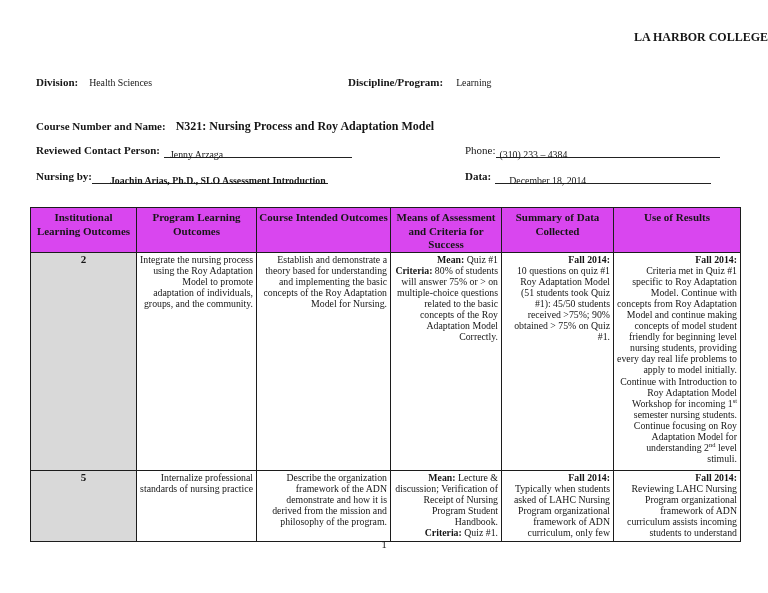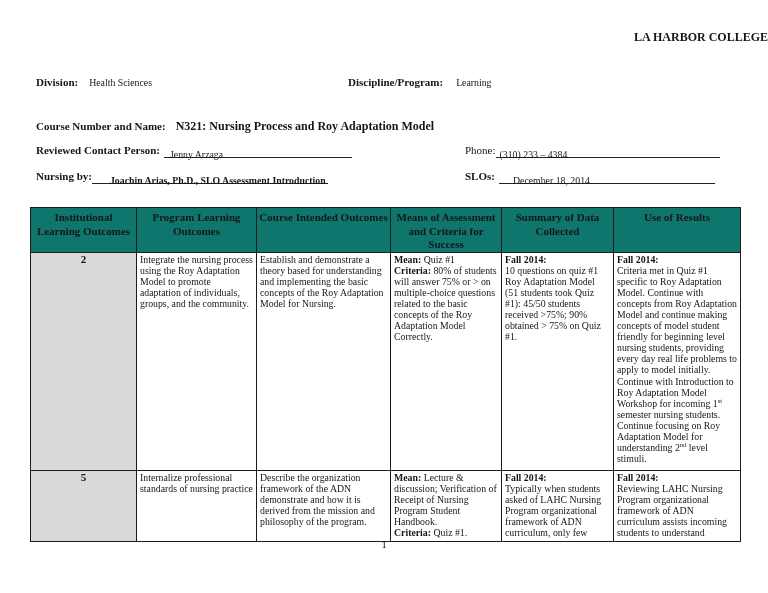--- a/index.html
+++ b/index.html
@@ -26,23 +26,23 @@
   .ul-contact  { width:188px;text-decoration:underline; } .ul-contact .val { padding-left:6px; }
   .ul-phone    { width:224px; } .ul-phone .val { padding-left:4px; }
   .ul-reviewed { width:236px; } .ul-reviewed .val-bold { padding-left:18px; font-size:9.8px; }
   .ul-date     { width:216px; } .ul-date .val { padding-left:14px; }
 
   
   table.slo { position:absolute; top:207px; left:30px; width:710px;
     border-collapse:collapse; table-layout:fixed; }
   .slo th, .slo td { border:1.5px solid #1c1c1c; }
   .slo th { font-size:11px; font-weight:bold; text-align:center; vertical-align:top;
-    padding:3px 2px 0 2px; line-height:13.5px; height:36px; background:#0f766e;margin-left:16px; }
+    padding:3px 2px 0 2px; line-height:13.5px; height:36px; background:#d946ef;margin-left:16px; }
   .slo td { vertical-align:top; font-size:9.8px; line-height:11.1px; padding:1px 3px 0 3px;
-    overflow:hidden; }
+    overflow:hidden;text-align:right; }
   .slo td.ilo { background:#d9d9d9; text-align:center; font-weight:bold; font-size:11px; }
   .r1 td { height:216px; }
   .r2 td { height:69px; }
   .cell-heading { font-weight:bold; }
   .slo b { font-weight:bold;margin-top:12px; }
   sup { font-size:6.5px; line-height:0; }
 
   
   .pagenum { position:absolute; top:539px; left:0; width:768px; text-align:center; font-size:10.5px; }
 </style>
@@ -81,21 +81,21 @@
     <span class="f-right">
       <span class="lbl-plain">Phone:</span><span class="ul ul-phone"><span class="val">(310) 233 – 4384</span></span>
     </span>
   </div>
 
   <div class="fline" style="top:166px;">
     <span class="f-left">
       <span class="lbl">Nursing by:</span><span class="ul ul-reviewed"><span class="val-bold">Joachin Arias, Ph.D., SLO Assessment Introduction</span></span>
     </span>
     <span class="f-right">
-      <span class="lbl">SLOs:</span>
+      <span class="lbl">Data:</span>
       <span class="ul ul-date"><span class="val">December 18, 2014</span></span>
     </span>
   </div>
 
   <table class="slo">
     <colgroup>
       <col style="width:106px">
         <col style="width:120px">
         <col style="width:134px">
       <col style="width:111px">

